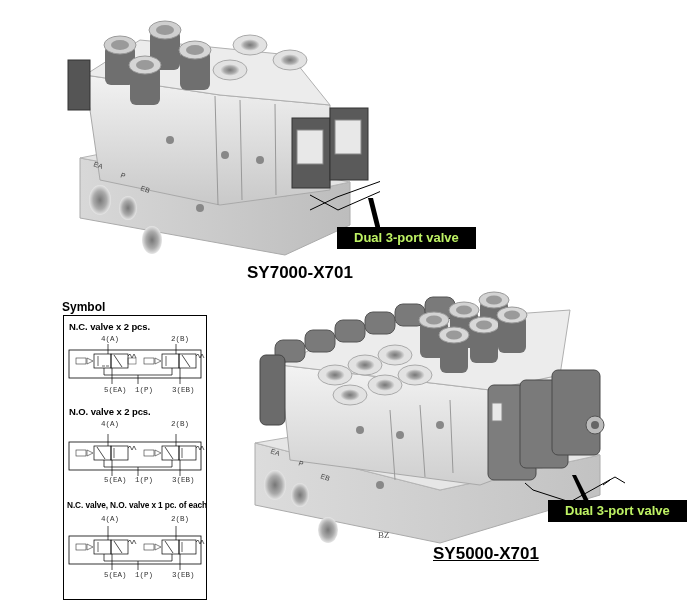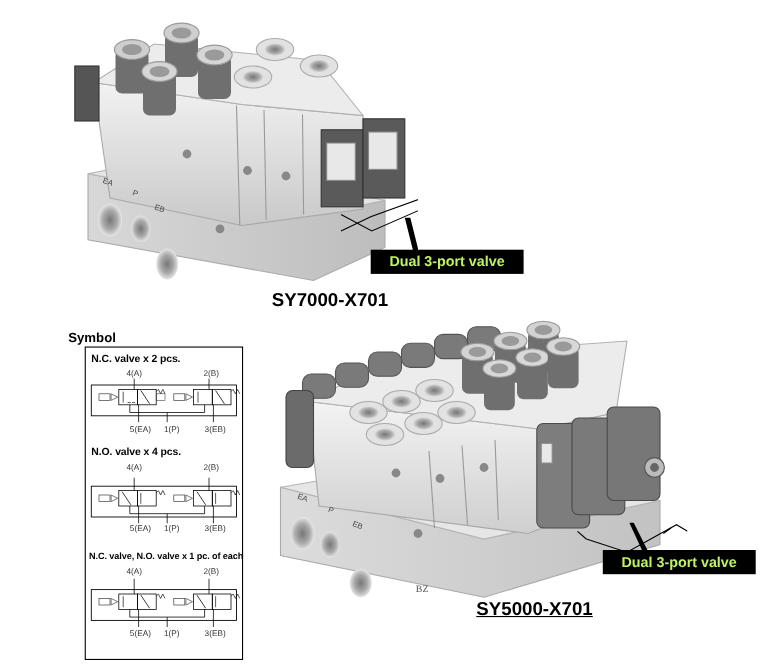--- a/index.html
+++ b/index.html
@@ -19,28 +19,28 @@
     .model-label {
       position: absolute; font-weight: bold; font-size: 17px;
       font-family: "Liberation Sans", sans-serif; white-space: nowrap;
     }
     .symbol-title {
       position: absolute; left: 62px; top: 300px;
       font-weight: bold; font-size: 12px; text-align: center;
     }
     .symbol-box {
       position: absolute; left: 63px; top: 315px; width: 144px; height: 285px;
-      border: 1px solid #000; box-sizing: border-box; background: #fff; margin-left: 14px;
+      border: 1px solid #000; box-sizing: border-box; background: #fff;
     }
     .sym-head {
       position: absolute; left: 5px; font-weight: bold; font-size: 9.5px;
       white-space: nowrap; letter-spacing: -0.1px;
     }
     .port {
-      position: absolute; font-size: 7.5px; color: #333; white-space: nowrap;
+      position: absolute; font-size: 7.5px; color: #333; white-space: nowrap; font-family: Liberation Mono, monospace;
     }
     .sym-diagram { position: absolute; left: 0; }
   </style>
 </head>
 <body>
 
 <div class="abs photo" style="left:60px; top:0px; width:320px; height:262px;">
   <svg width="320" height="262" viewBox="0 0 320 262">
     <defs>
       <linearGradient id="g1" x1="0" y1="0" x2="0" y2="1">
@@ -264,21 +264,21 @@
     <line x1="112" y1="0" x2="112" y2="10" stroke="#000" stroke-width="0.7"></line>
     <polyline points="40,24 40,31 108,31 108,24" fill="none" stroke="#000" stroke-width="0.7"></polyline>
     <line x1="74" y1="31" x2="74" y2="40" stroke="#000" stroke-width="0.7"></line>
     <line x1="48" y1="24" x2="48" y2="40" stroke="#000" stroke-width="0.7"></line>
     <line x1="116" y1="24" x2="116" y2="40" stroke="#000" stroke-width="0.7"></line>
   </svg>
   <div class="port" style="left:40px; top:70px;">5(EA)</div>
   <div class="port" style="left:71px; top:70px;">1(P)</div>
   <div class="port" style="left:108px; top:70px;">3(EB)</div>
 
-  <div class="sym-head" style="top:90px;">N.O. valve x 4 pcs.</div>
+  <div class="sym-head" style="top:90px;">N.O. valve x 2 pcs.</div>
   <div class="port" style="left:37px; top:104px;">4(A)</div>
   <div class="port" style="left:107px; top:104px;">2(B)</div>
   <svg class="sym-diagram" style="top:118px;" width="144" height="42" viewBox="0 0 144 42">
     <rect x="5" y="8" width="132" height="28" fill="none" stroke="#000" stroke-width="0.8"></rect>
     <rect x="12" y="16" width="10" height="6" fill="none" stroke="#333" stroke-width="0.6"></rect>
     <polygon points="23,16 29,19 23,22" fill="none" stroke="#333" stroke-width="0.6"></polygon>
     <rect x="30" y="12" width="17" height="14" fill="none" stroke="#000" stroke-width="0.7"></rect>
     <rect x="47" y="12" width="17" height="14" fill="none" stroke="#000" stroke-width="0.7"></rect>
     <line x1="33" y1="13" x2="41" y2="25" stroke="#000" stroke-width="0.7"></line>
     <line x1="50" y1="24" x2="50" y2="14" stroke="#000" stroke-width="0.6"></line>

